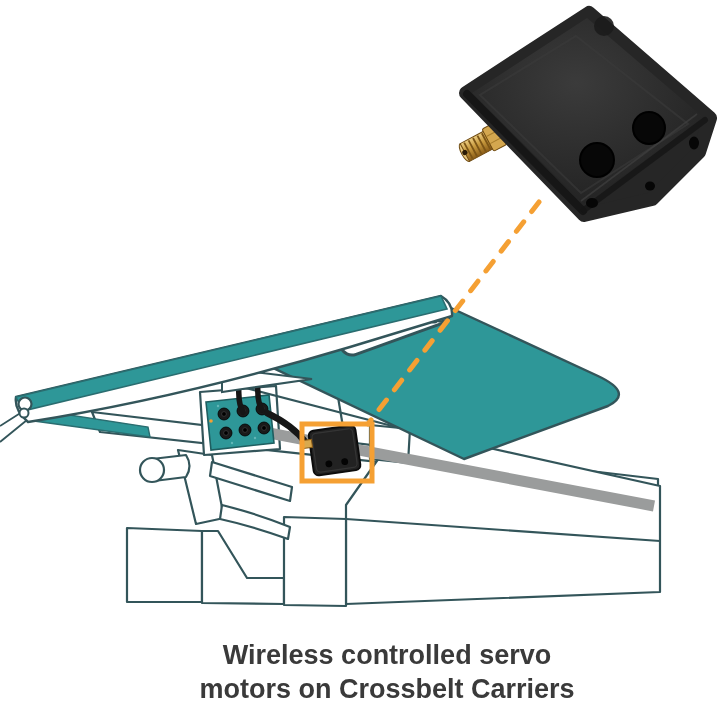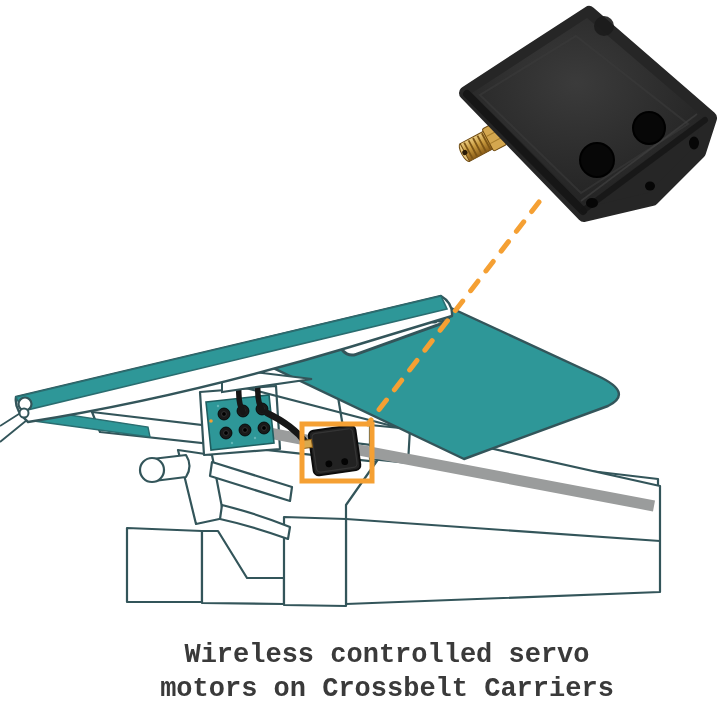--- a/index.html
+++ b/index.html
@@ -1,18 +1,18 @@
 <!DOCTYPE html>
 <html><head>
 <meta charset="utf-8">
 <style>
   html,body{margin:0;padding:0;background:#fff;}
   .stage{
     position:relative;width:726px;height:726px;background:#fff;overflow:hidden;
-    font-family:Liberation Mono, monospace;
+    font-family:Liberation Sans, sans-serif;
   }
   .stage svg{position:absolute;left:0;top:0;}
   .caption{
     position:absolute;left:24px;top:638px;width:726px;text-align:center;
     color:#3a3a3a;font-weight:700;font-size:27px;line-height:34px;letter-spacing:0px;
   }
   .caption div{white-space:nowrap;}
 </style>
 </head>
 <body>

